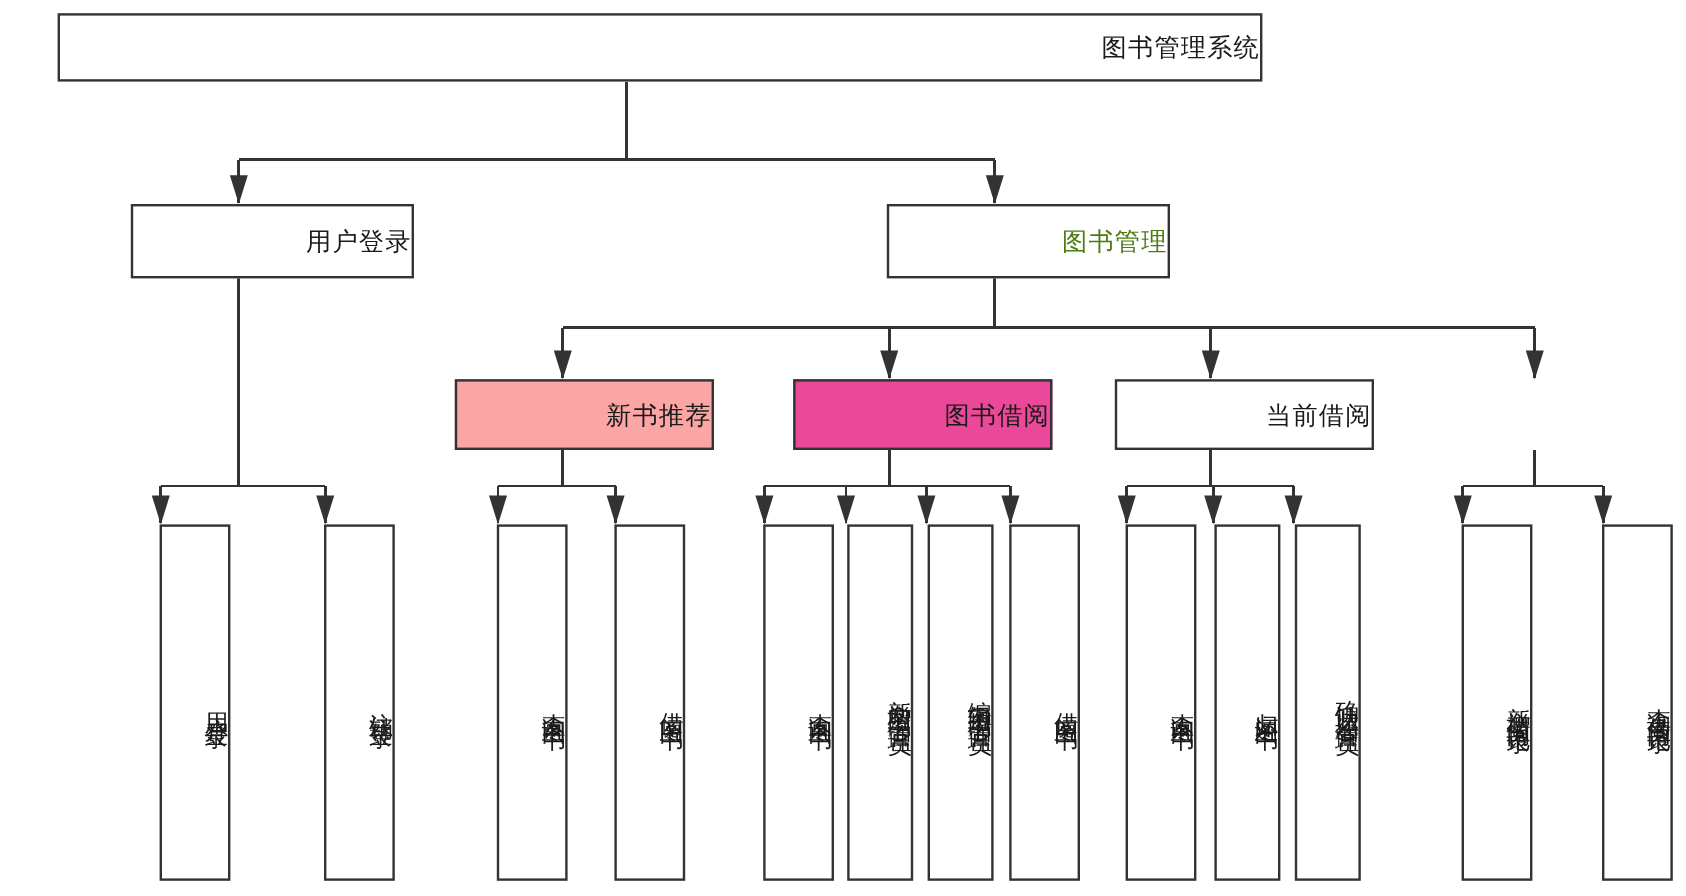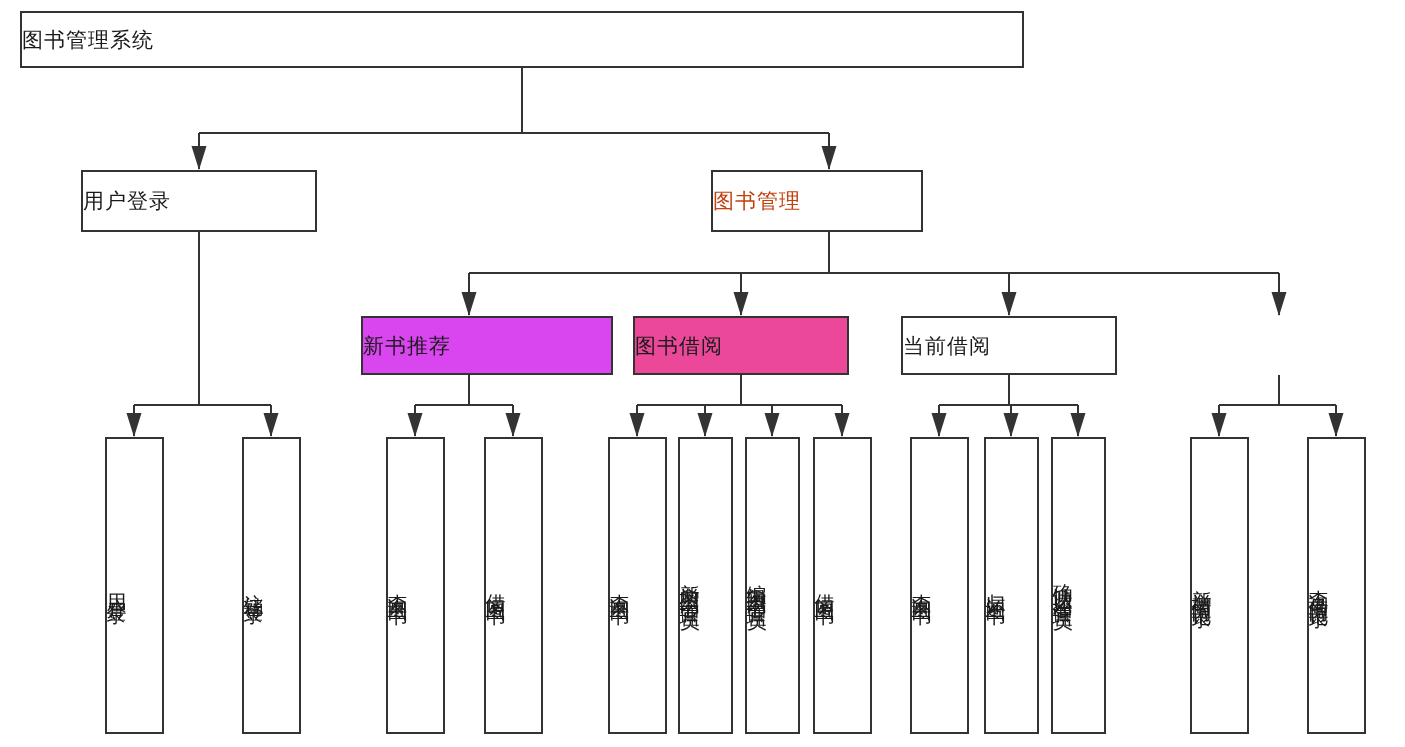--- a/index.html
+++ b/index.html
@@ -24,22 +24,23 @@
     width: 1405px;
     height: 747px;
   }
   .node {
     position: absolute;
     box-sizing: border-box;
     border: 2px solid #333333;
     background: #ffffff;
     display: flex;
     align-items: center;
-    justify-content: flex-start;
+    justify-content: flex-end;
     color: #1a1a1a;
+    margin-left: 28px;
   }
   .node.horiz {
     font-size: 21px;
     letter-spacing: 1px;
   }
   .node.vert {
     font-size: 20px;
   }
   .node.vert .vlabel {
     writing-mode: vertical-rl;
@@ -121,25 +122,25 @@
       <polygon points="1328.5,413 1343.5,413 1336,437" fill="#333333"></polygon>
     </svg>
 
   <div class="node horiz" style="left: 20px; top: 11px; width: 1004px; height: 57px; border-color: rgb(51, 51, 51); background: rgb(255, 255, 255); color: rgb(26, 26, 26);">
     <span class="hlabel">图书管理系统</span>
   </div>
 
   <div class="node horiz" style="left: 81px; top: 170px; width: 236px; height: 62px; border-color: rgb(51, 51, 51); background: rgb(255, 255, 255); color: rgb(26, 26, 26);">
     <span class="hlabel">用户登录</span>
   </div>
-  <div class="node horiz" style="left: 711px; top: 170px; width: 212px; height: 62px; border-color: rgb(51, 51, 51); background: rgb(255, 255, 255); color: #c2410c;">
+  <div class="node horiz" style="left: 711px; top: 170px; width: 236px; height: 62px; border-color: rgb(51, 51, 51); background: rgb(255, 255, 255); color: #4d7c0f;">
     <span class="hlabel">图书管理</span>
   </div>
 
-  <div class="node horiz" style="left: 361px; top: 316px; width: 252px; height: 59px; border-color: rgb(51, 51, 51); background: #d946ef; color: rgb(26, 26, 26);">
+  <div class="node horiz" style="left: 351px; top: 316px; width: 216px; height: 59px; border-color: rgb(51, 51, 51); background: #fca5a5; color: rgb(26, 26, 26);">
     <span class="hlabel">新书推荐</span>
   </div>
   <div class="node horiz" style="left: 633px; top: 316px; width: 216px; height: 59px; border-color: rgb(51, 51, 51); background: #ec4899; color: rgb(26, 26, 26);">
     <span class="hlabel">图书借阅</span>
   </div>
   <div class="node horiz" style="left: 901px; top: 316px; width: 216px; height: 59px; border-color: rgb(51, 51, 51); background: rgb(255, 255, 255); color: rgb(26, 26, 26);">
     <span class="hlabel">当前借阅</span>
   </div>
 
   <div class="node vert" style="left: 105px; top: 437px; width: 59px; height: 297px; border-color: rgb(51, 51, 51); background: rgb(255, 255, 255); color: rgb(26, 26, 26);">

